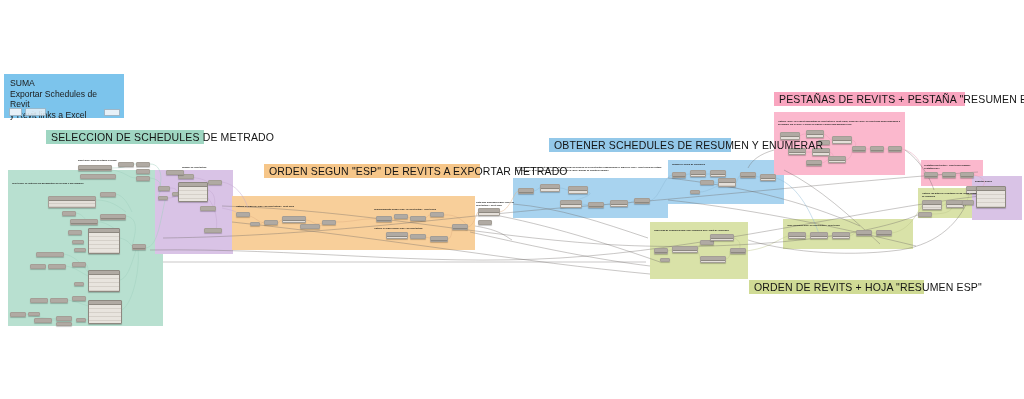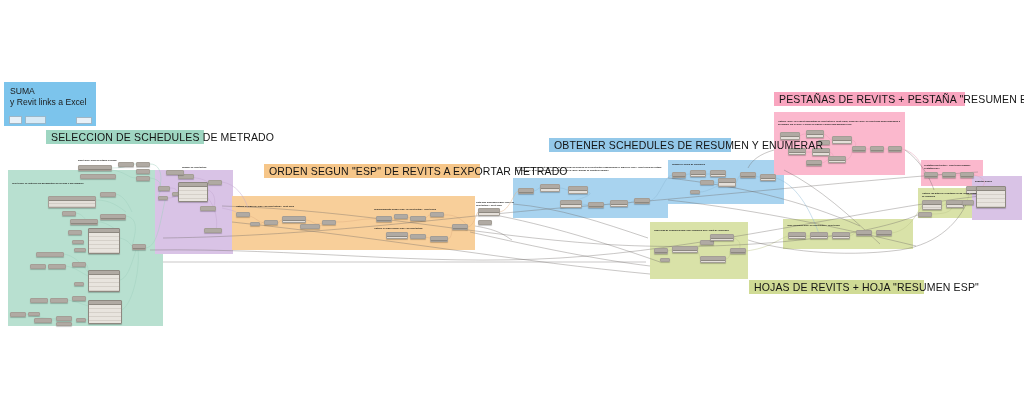--- a/index.html
+++ b/index.html
@@ -610,25 +610,26 @@
       <div class="note" style="left: 787px; top: 224px; width: 88px;">Hoja "Resumen ESP" de Revit activo + Revit Links</div>
       <div class="note" style="left: 922px; top: 192px; width: 56px;">Obtener los datos de resultados en las Hojas + Hoja de Resumen</div>
       <div class="note" style="left: 975px; top: 180px; width: 44px;">Exportar a Excel</div>
     </div>
 
   <div id="titles-layer">
       <div class="group-title" style="left: 46px; top: 130px; width: 158px; height: 14px; background: rgb(159, 214, 194);">SELECCION DE SCHEDULES DE METRADO</div>
       <div class="group-title" style="left: 264px; top: 164px; width: 216px; height: 14px; background: rgb(246, 198, 137);">ORDEN SEGUN "ESP" DE REVITS A EXPORTAR METRADO</div>
       <div class="group-title" style="left: 549px; top: 138px; width: 182px; height: 14px; background: rgb(147, 200, 233);">OBTENER SCHEDULES DE RESUMEN Y ENUMERAR</div>
       <div class="group-title" style="left: 774px; top: 92px; width: 191px; height: 14px; background: rgb(249, 165, 191);">PESTAÑAS DE REVITS + PESTAÑA "RESUMEN ESP"</div>
-      <div class="group-title" style="left: 749px; top: 280px; width: 175px; height: 14px; background: rgb(208, 219, 149);">HOJAS DE REVITS + HOJA "RESUMEN ESP"</div>
+      <div class="group-title" style="left: 749px; top: 280px; width: 175px; height: 14px; background: rgb(208, 219, 149);">ORDEN DE REVITS + HOJA "RESUMEN ESP"</div>
     </div>
 
-  <div id="suma" style="left: 4px; top: 82px; width: 92px; height: 44px; background: rgb(124, 196, 236);">
+  <div id="suma" style="left: 4px; top: 74px; width: 120px; height: 44px; background: rgb(124, 196, 236);">
     <div>SUMA</div>
+    <div>Exportar Schedules de Revit</div>
     <div>y Revit links a Excel</div>
     <div class="mini">
       <i></i>
       <i class="w"></i>
     </div>
     <div class="rbtn"></div>
   </div>
 
 </div>
 

